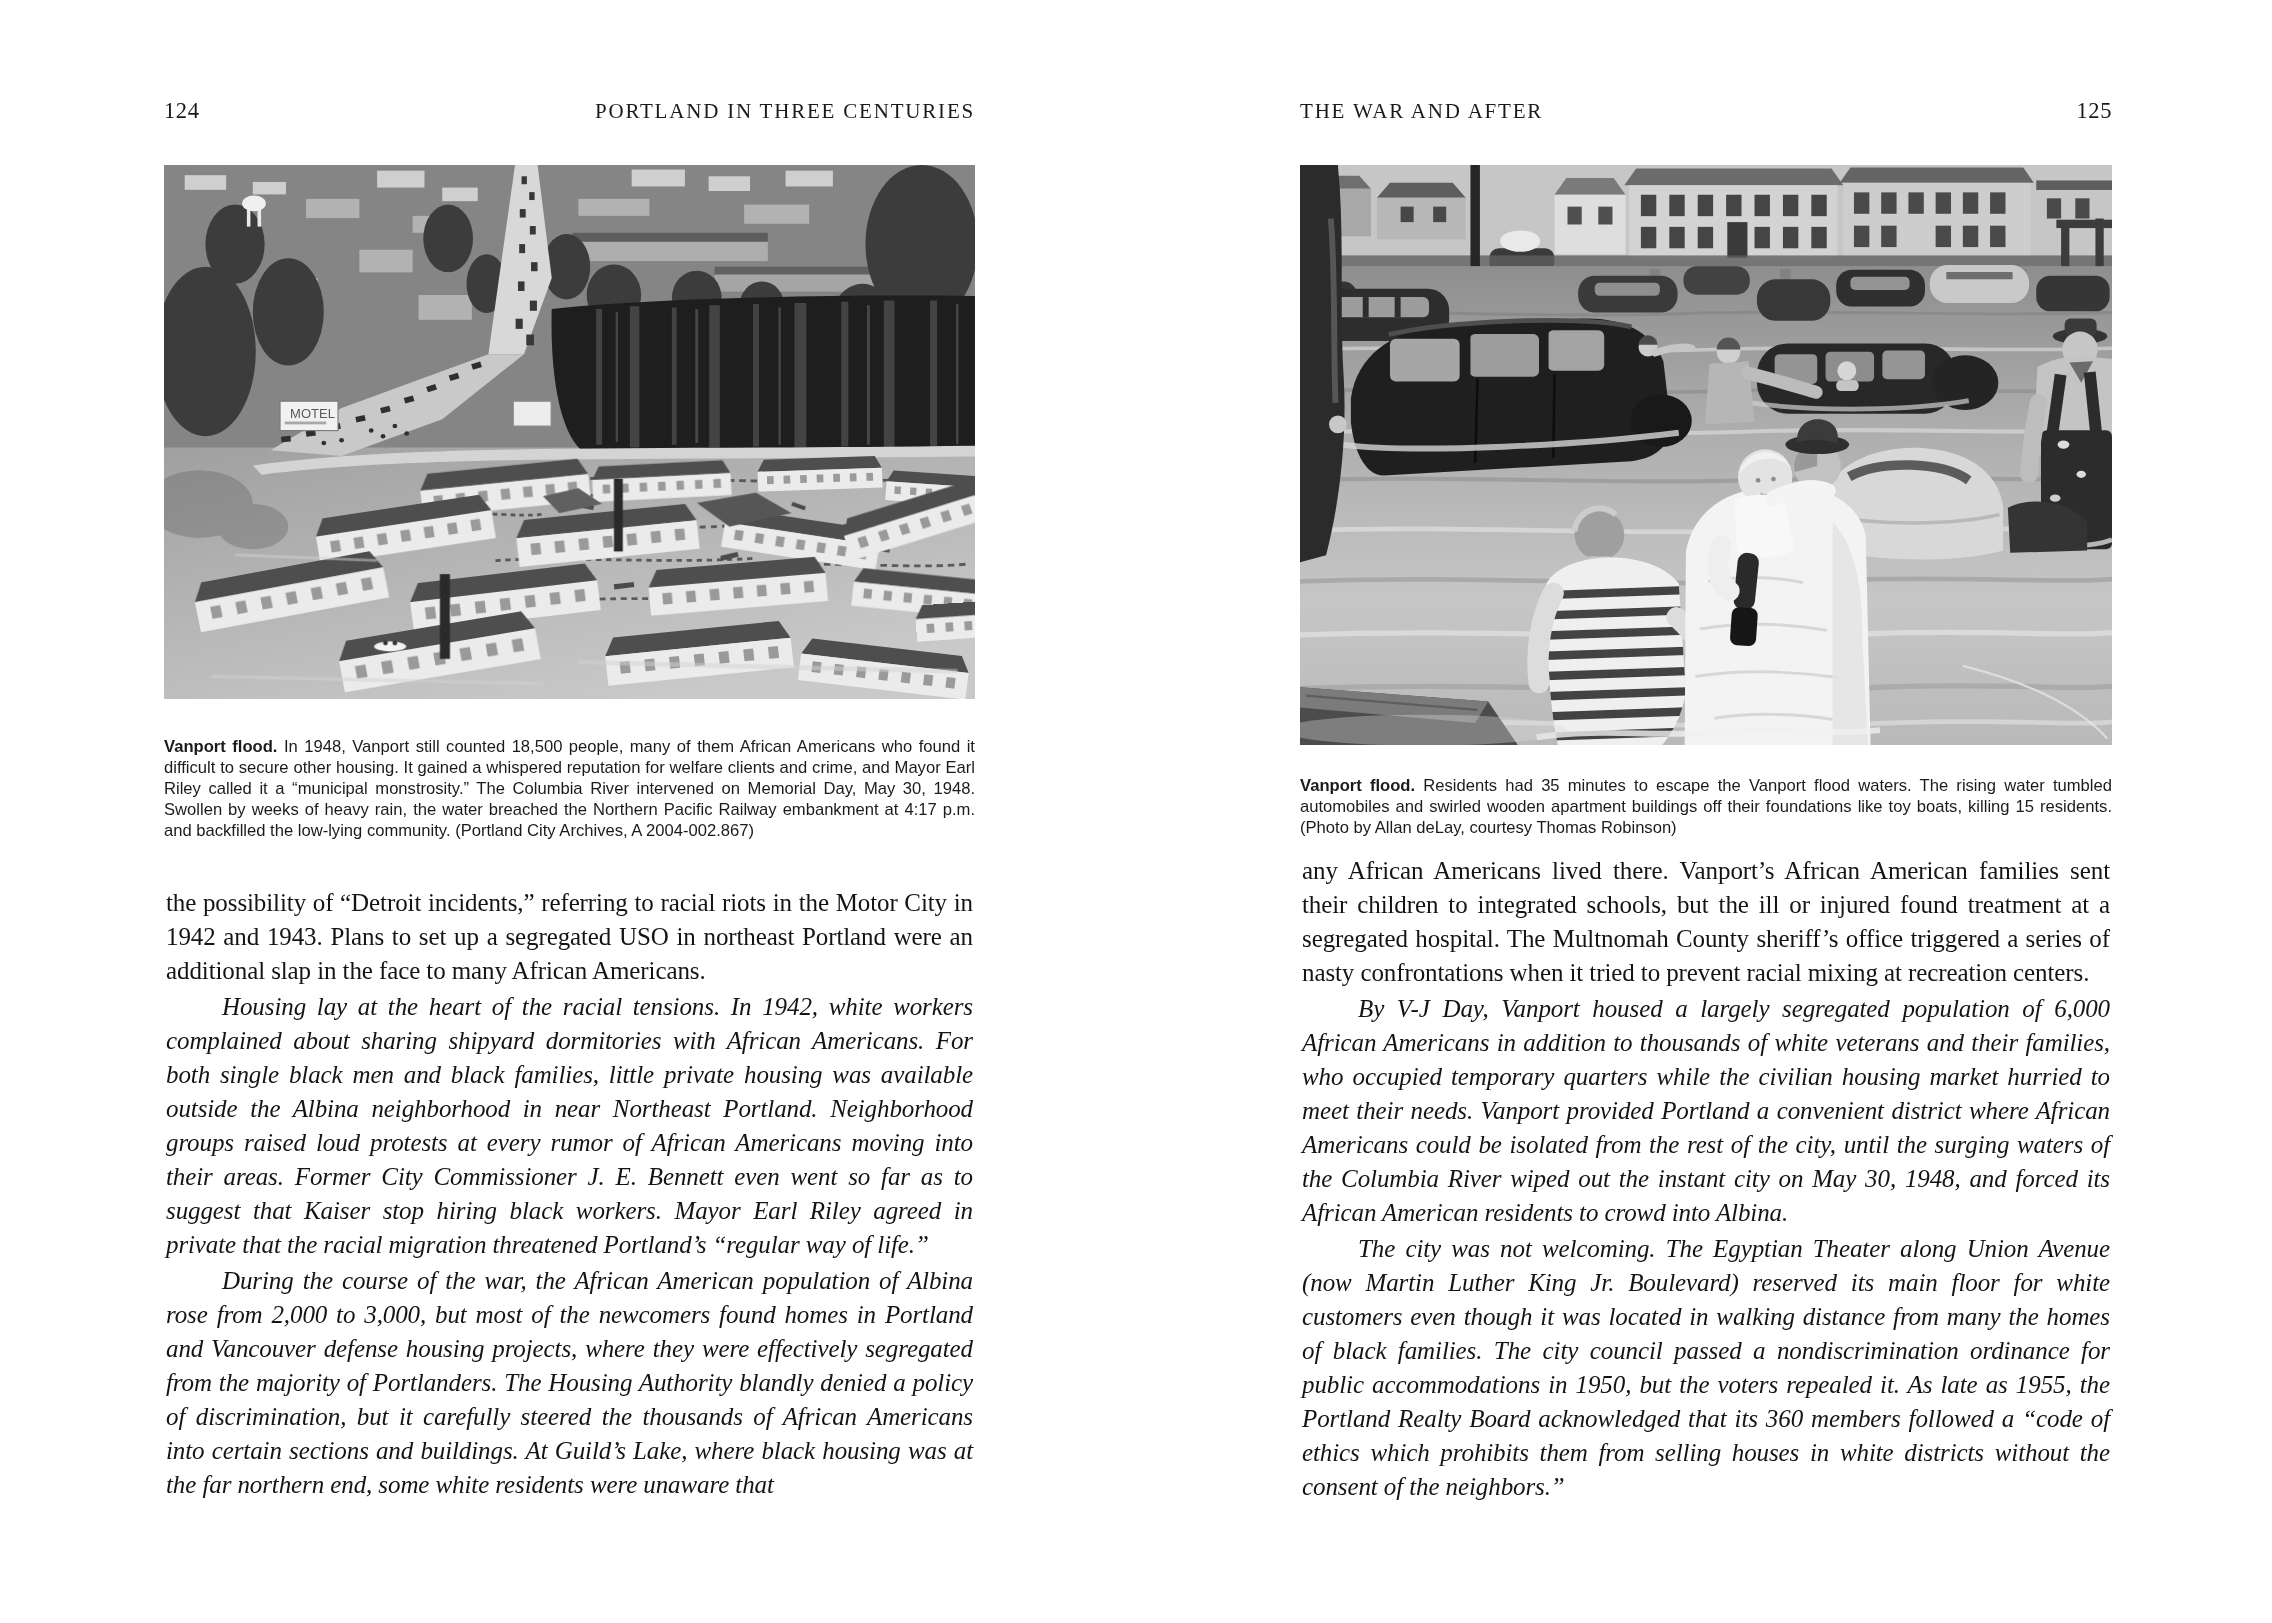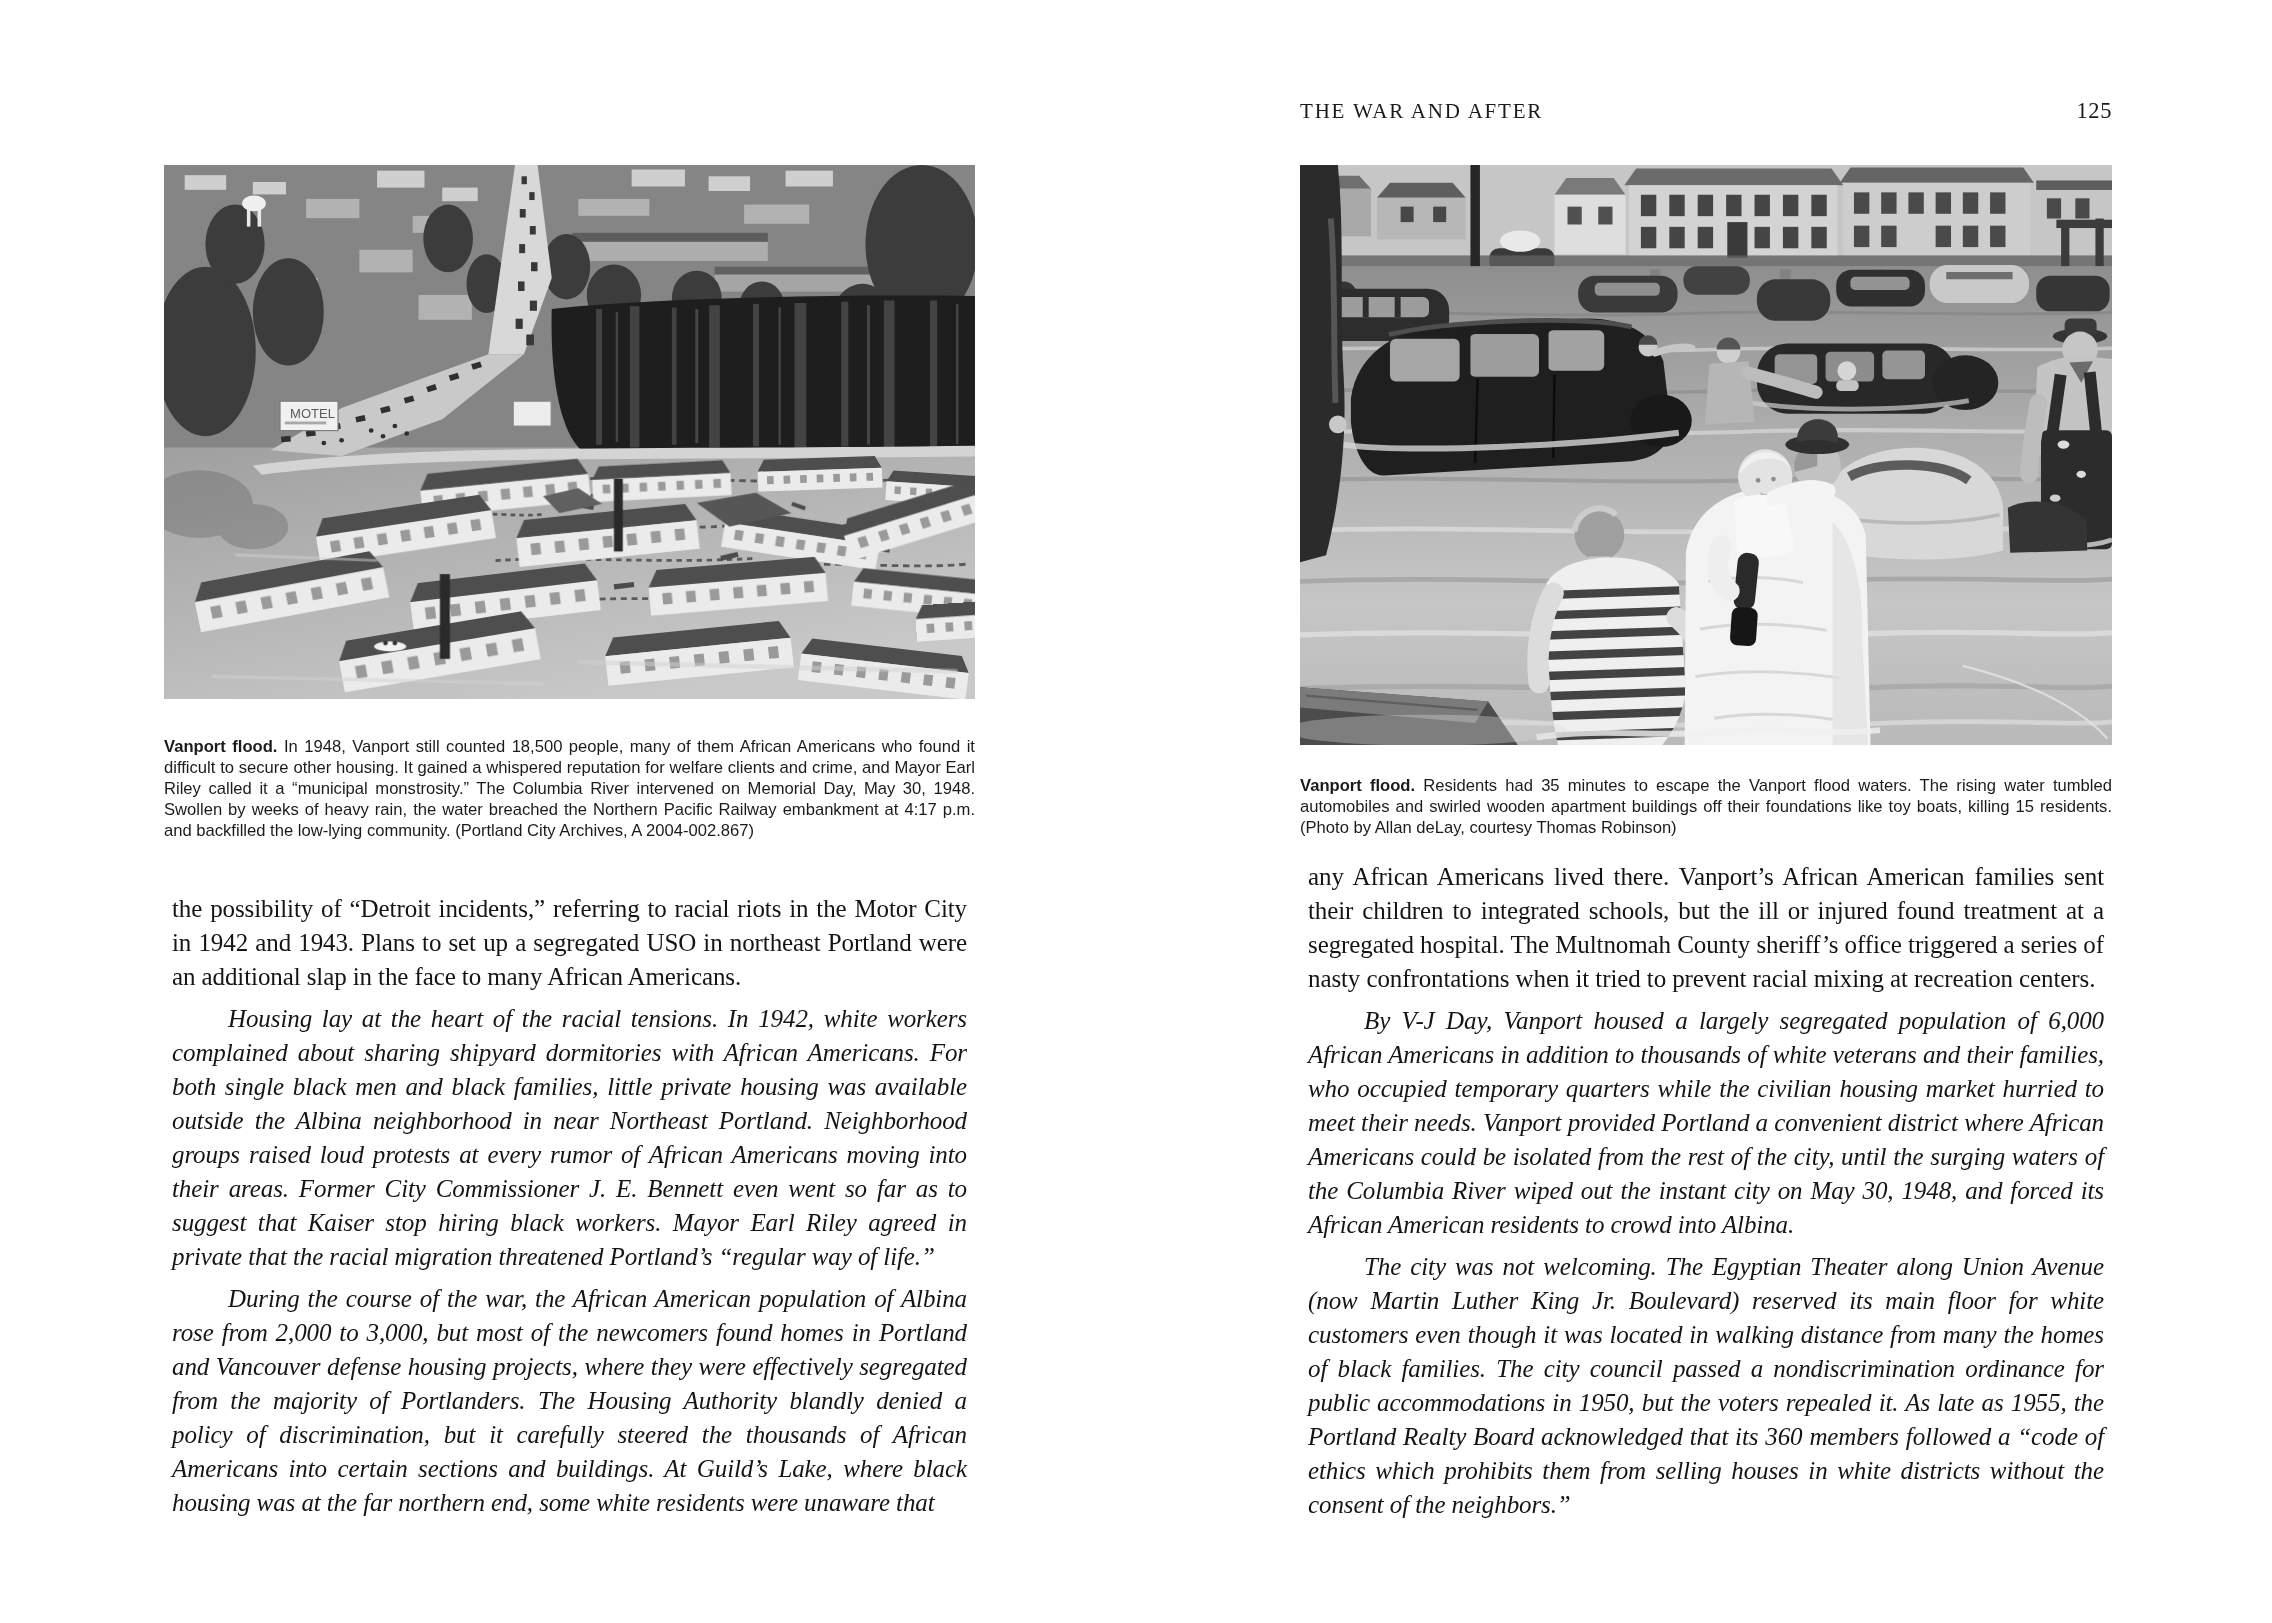--- a/index.html
+++ b/index.html
@@ -24,30 +24,34 @@
              font-family:"Liberation Sans", sans-serif;font-size:16.6px;line-height:21px;
              text-align:justify;color:#1b1b1b;}
   .cap-l{top:736px;}
   .cap-r{top:775px;}
   .cap-lead{font-weight:bold;margin-top:28px;}
 
   .body-text{position:absolute;left:0;width:100%;font-size:25px;line-height:34px;
              text-align:justify;letter-spacing:-0.1px;color:#141414;}
   .body-l{top:884px;}
   .body-r{top:852px;}
-  .body-text p{margin:8px;}
+  .body-text p{margin:2px;}
   .body-text p.ind{text-indent:56px;font-style:italic;}
 </style>
 </head>
 <body>
 
 <div class="spread">
 
   <section class="page page-left">
 
+    <header class="running-header">
+      <span class="folio">124</span>
+      <span class="running-head">PORTLAND IN THREE CENTURIES</span>
+    </header>
 
     <figure>
       <div class="photo photo-l">
         <svg viewBox="0 0 1370 945" preserveAspectRatio="none" xmlns="http://www.w3.org/2000/svg" xmlns:xlink="http://www.w3.org/1999/xlink">
           <defs>
             <linearGradient id="lw" x1="0" y1="0" x2="0.6" y2="1">
               <stop offset="0" stop-color="#a0a0a0"></stop>
                 <stop offset="0.55" stop-color="#b7b7b7"></stop>
                 <stop offset="1" stop-color="#c9c9c9"></stop>
             </linearGradient>

